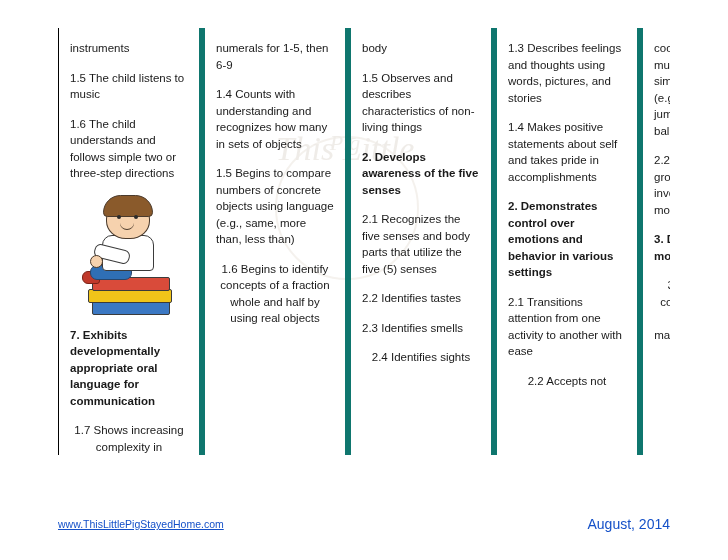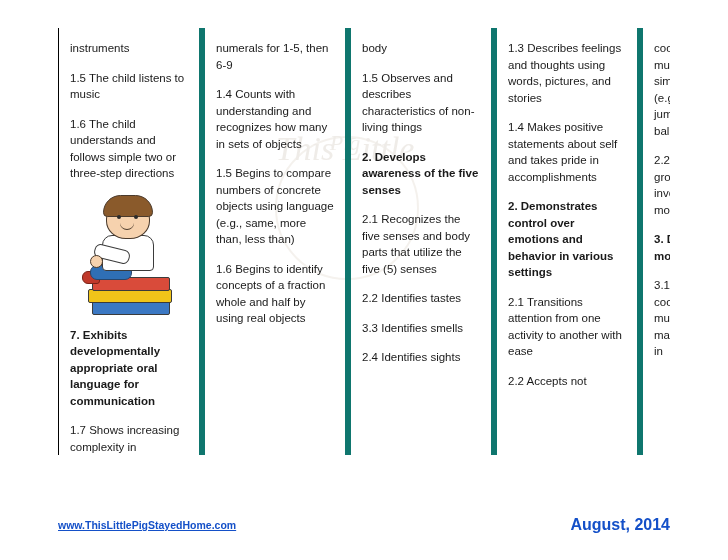--- a/index.html
+++ b/index.html
@@ -86,20 +86,21 @@
     padding-top: 12px;
   }
   .para {
     margin: 0 0 13px 0;
   }
   .para.bold {
     font-weight: bold;
   }
   .para.last {
     margin-bottom: 0;
+    text-align: center;
   }
 
   
   .clipart {
     position: relative;
     width: 118px;
     height: 120px;
     margin: 6px 0 12px 2px;
   }
   .ca-head {
@@ -193,27 +194,27 @@
     width: 612px;
     display: flex;
     align-items: center;
     justify-content: space-between;
     z-index: 2;
   }
   .footer-link {
     color: #1450c8;
     text-decoration: underline;
     font-size: 10.5px;
-    font-weight: bold;
+    font-weight: normal;
     font-family: "Liberation Sans", sans-serif;
   }
   .footer-date {
     color: #1450c8;
-    font-size: 16px;
-    font-weight: bold;
+    font-size: 14px;
+    font-weight: normal;
   }
 </style>
 </head>
 <body>
 
 <div class="page">
 
   <div class="watermark">
     <div class="wm-ring"></div>
     <div class="wm-text wm-1">This Little</div>
@@ -256,21 +257,21 @@
                 <p class="para last">1.6 Begins to identify concepts of a fraction whole and half by using real objects</p>
               </div>
         </td>
         <td style="width:118px">
           <div class="cell-inner">
                 <p class="para">body</p>
                 <p class="para">1.5 Observes and describes characteristics of non-living things</p>
                 <p class="para bold">2. Develops awareness of the five senses</p>
                 <p class="para">2.1 Recognizes the five senses and body parts that utilize the five (5) senses</p>
                 <p class="para">2.2 Identifies tastes</p>
-                <p class="para">3.3 Identifies smells</p>
+                <p class="para">2.3 Identifies smells</p>
                 <p class="para last">2.4 Identifies sights</p>
               </div>
         </td>
         <td style="width:118px">
           <div class="cell-inner">
                 <p class="para">1.3 Describes feelings and thoughts using words, pictures, and stories</p>
                 <p class="para">1.4 Makes positive statements about self and takes pride in accomplishments</p>
                 <p class="para bold">2. Demonstrates control over emotions and behavior in various settings</p>
                 <p class="para">2.1 Transitions attention from one activity to another with ease</p>
                 <p class="para last">2.2 Accepts not</p>

